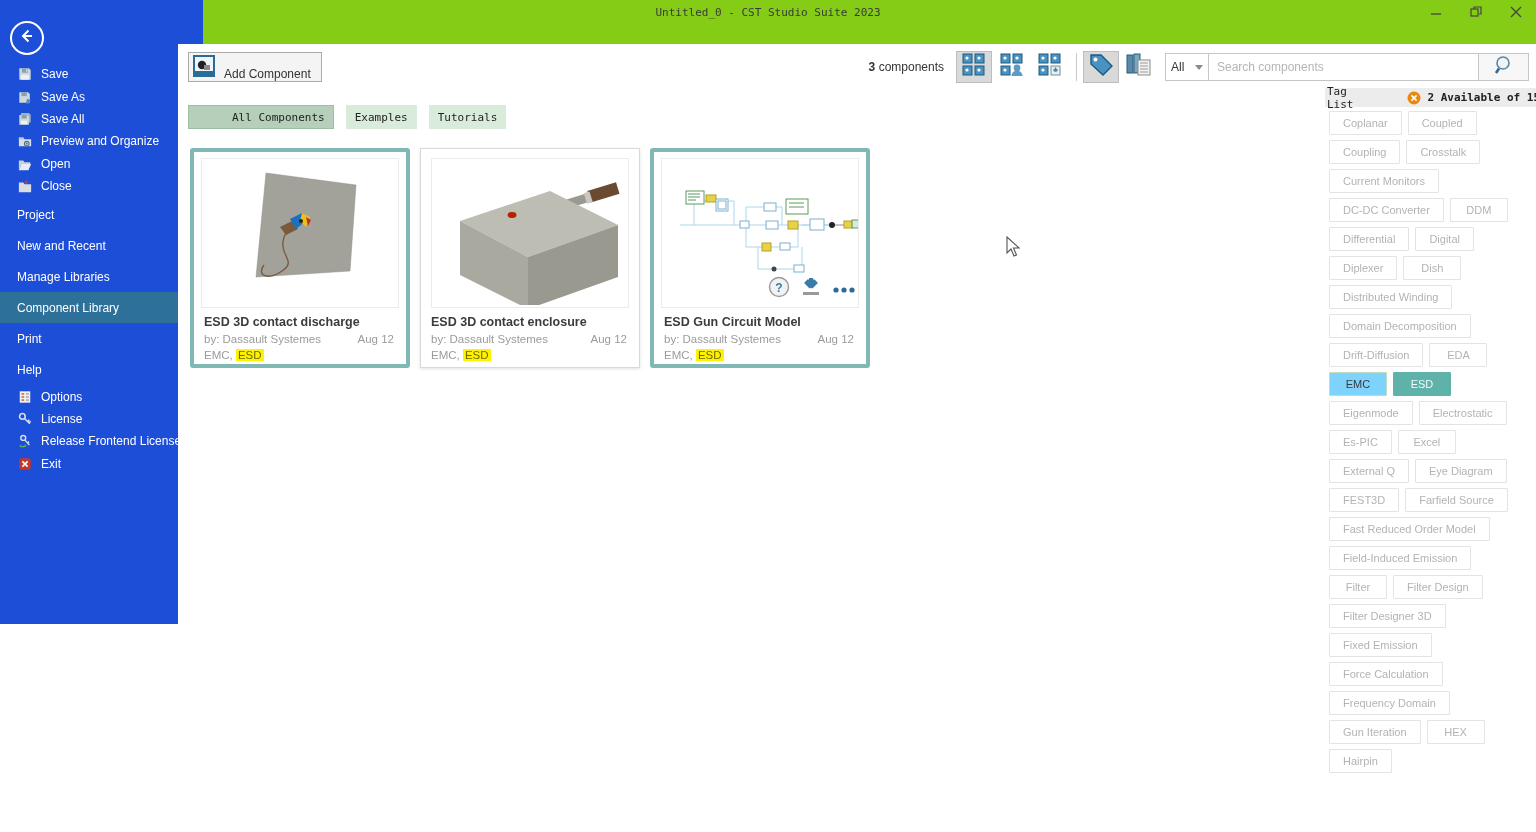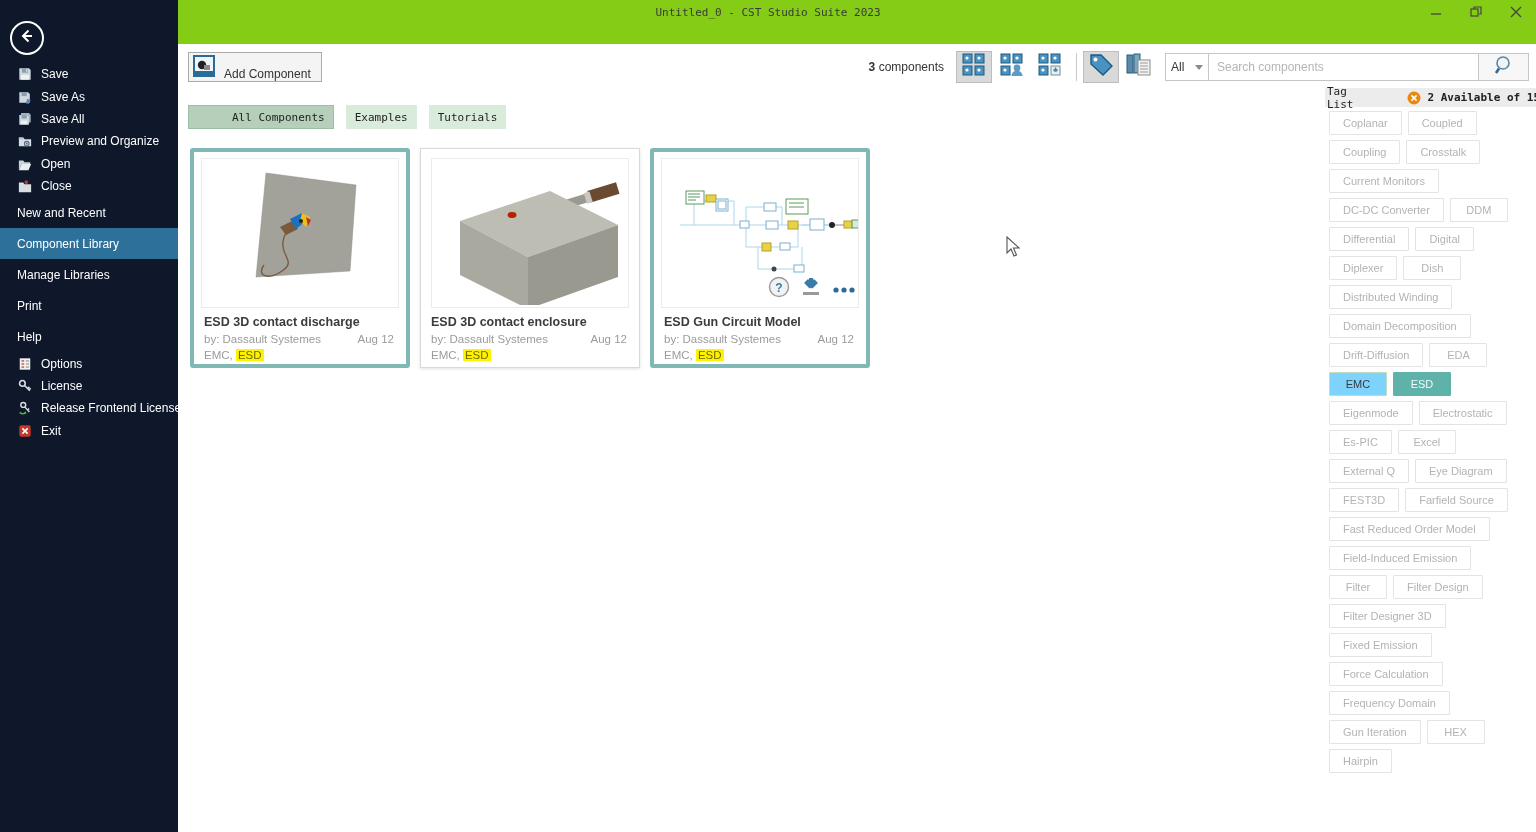--- a/index.html
+++ b/index.html
@@ -6,21 +6,21 @@
     font-family:"Liberation Sans",sans-serif;background:#ffffff;}
   .mono{font-family:"DejaVu Sans Mono",monospace;}
 
   
   #titlebar{position:absolute;left:0;top:0;width:1536px;height:44px;background:#84cc16;}
   #title-text{position:absolute;left:0;right:0;top:6px;text-align:center;font-size:11px;color:#3a3a3a;}
   .win-btn{position:absolute;top:0;width:40px;height:26px;display:flex;align-items:center;justify-content:center;color:#444;}
   #btn-min{right:80px;} #btn-restore{right:40px;} #btn-close{right:0px;}
 
   
-  #sidebar{position:absolute;left:0;top:0;width:178px;height:832px;background:#0f172a;color:#fff;}
+  #sidebar{position:absolute;left:0;top:0;width:178px;height:624px;background:#1d4ed8;color:#fff;padding-left:25px;}
   #back-button{position:absolute;left:10px;top:21px;width:34px;height:34px;border:2px solid #fff;
     border-radius:50%;display:flex;align-items:center;justify-content:center;box-sizing:border-box;}
   #sidebar-menu{position:absolute;left:0;top:63px;width:178px;}
   .side-item{height:22.4px;display:flex;align-items:center;padding-left:17px;gap:9px;font-size:12px;white-space:nowrap;}
   .side-section{height:31px;display:flex;align-items:center;padding-left:17px;font-size:12px;white-space:nowrap;}
   .side-section.first{margin-top:2px;}
   .side-selected{background:#2d7099;}
   .side-icon{width:15px;height:15px;flex:0 0 15px;display:flex;align-items:center;justify-content:center;}
 
   
@@ -173,28 +173,31 @@
       </div>
       <div class="side-item">
         <span class="side-icon">
           <svg width="14" height="14" viewBox="0 0 16 16">
             <path d="M1 4h5l1.5 2H15v9H1z" fill="#d8dee2"></path>
             <path d="M8 2l3 3m0-3L8 5" stroke="#c23a2a" stroke-width="2"></path>
           </svg>
         </span>
         <span>Close</span>
       </div>
+      <div class="side-section first">
+        <span>Project</span>
+      </div>
       <div class="side-section">
         <span>New and Recent</span>
       </div>
+      <div class="side-section">
+        <span>Manage Libraries</span>
+      </div>
       <div class="side-section side-selected">
         <span>Component Library</span>
-      </div>
-      <div class="side-section">
-        <span>Manage Libraries</span>
       </div>
       <div class="side-section">
         <span>Print</span>
       </div>
       <div class="side-section">
         <span>Help</span>
       </div>
       <div class="side-item">
         <span class="side-icon">
           <svg width="14" height="14" viewBox="0 0 16 16">

